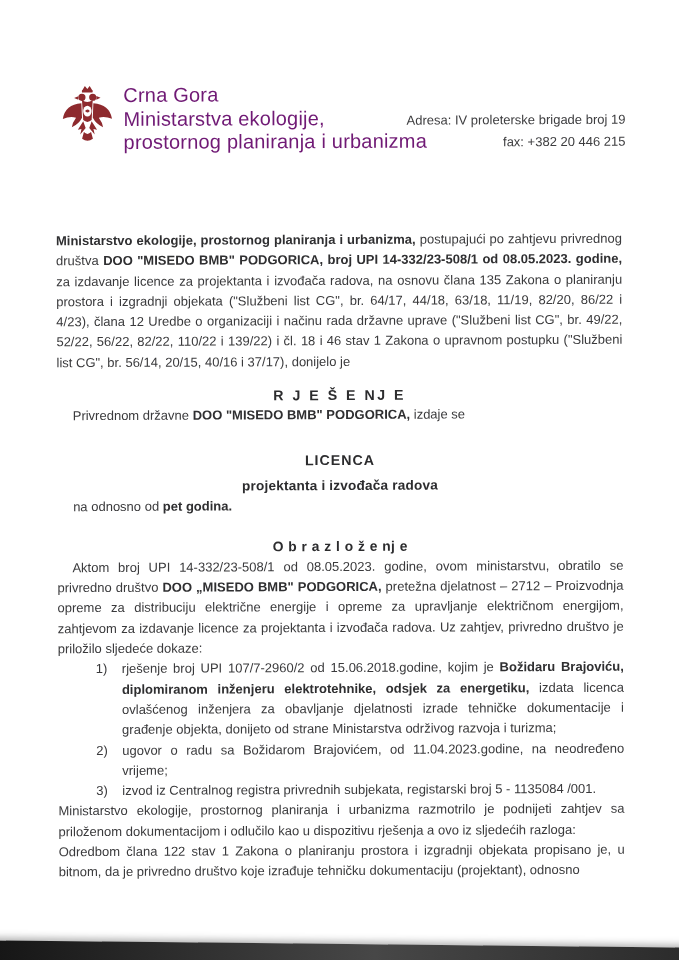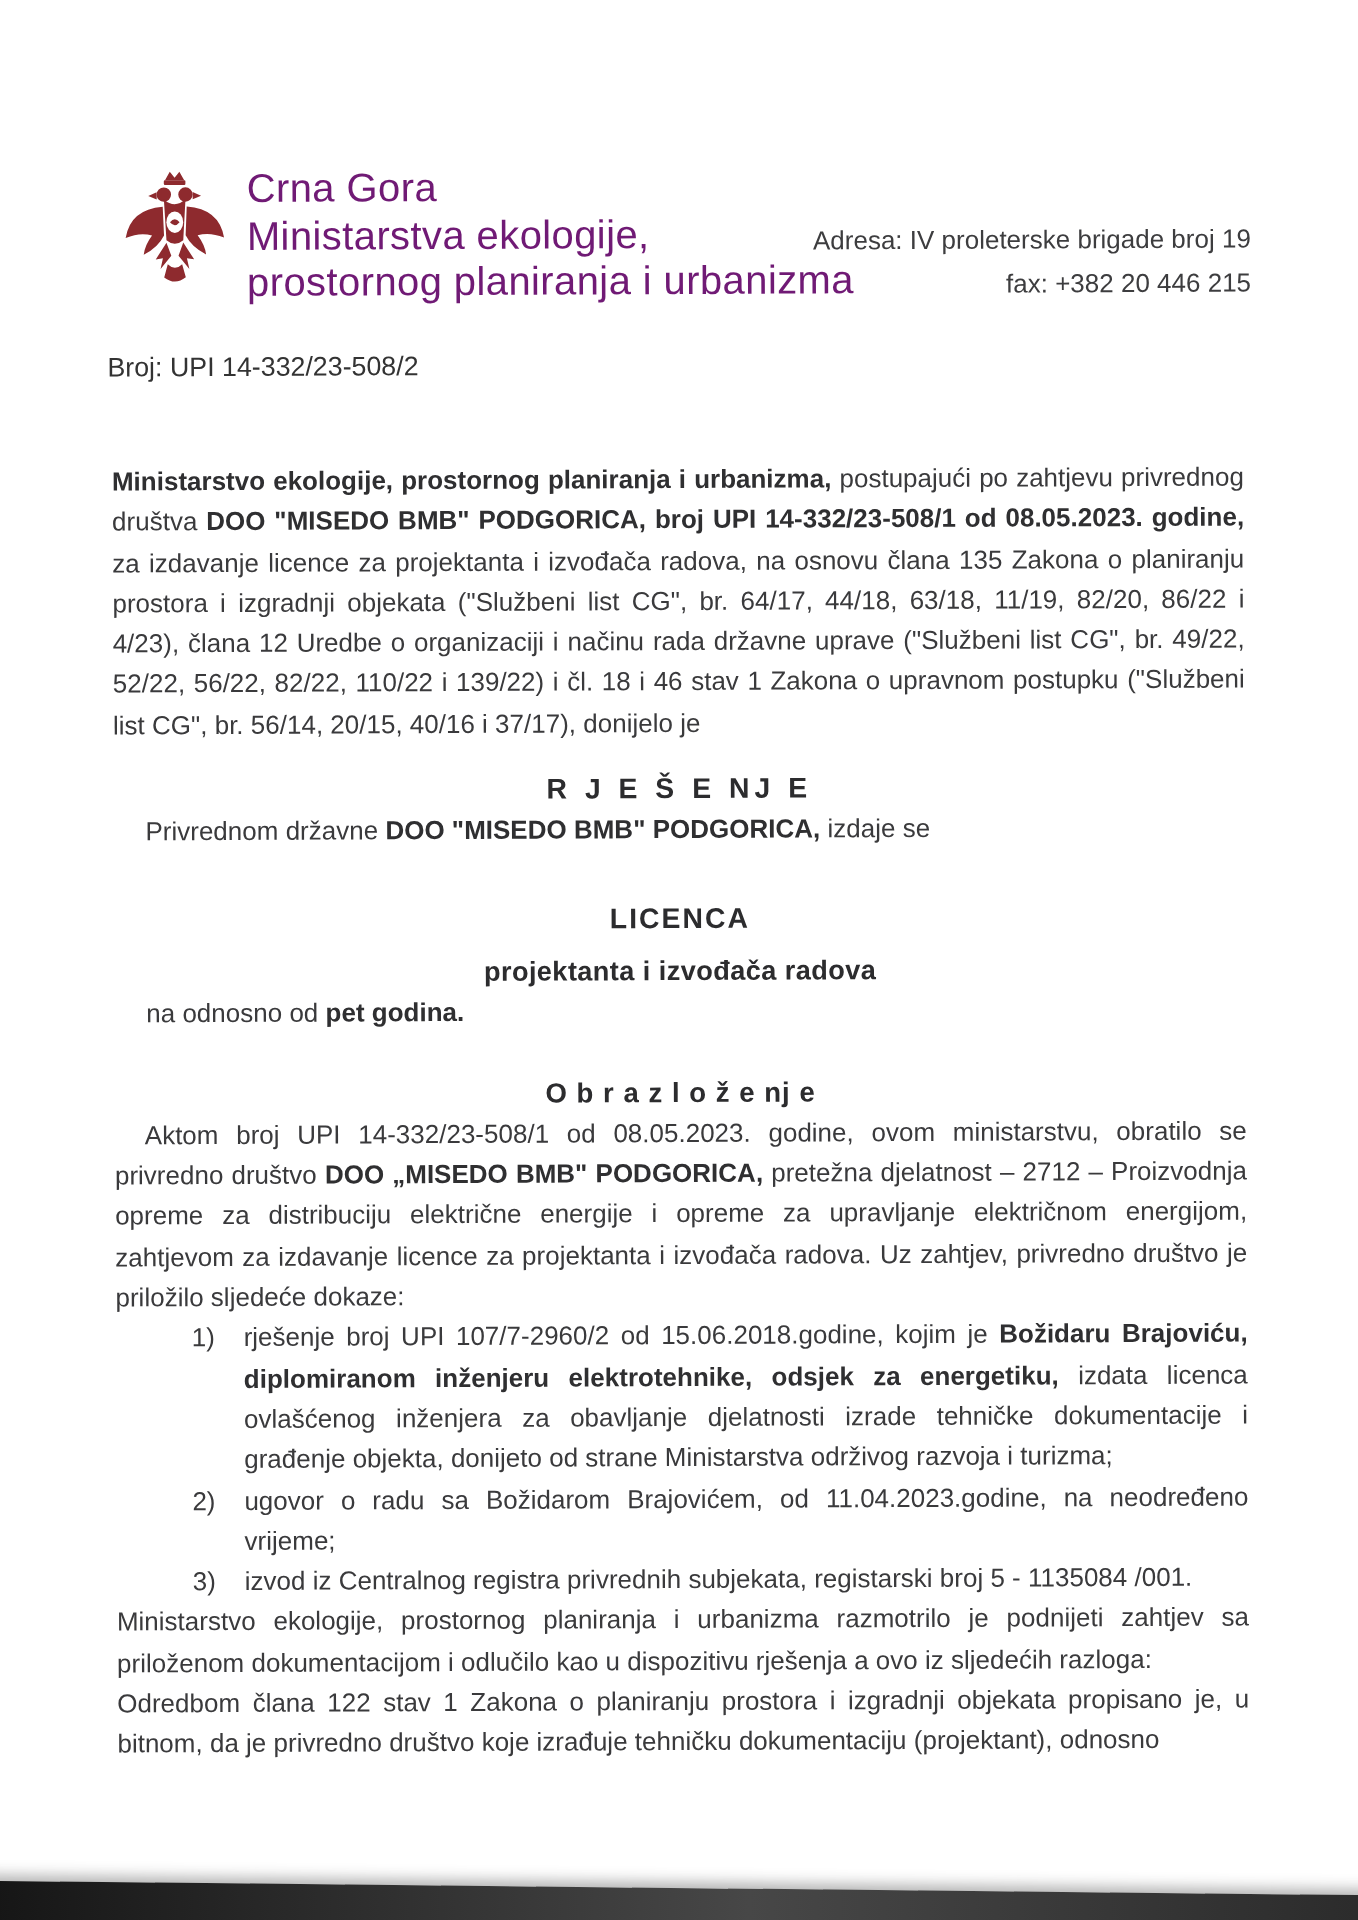--- a/index.html
+++ b/index.html
@@ -80,21 +80,20 @@
     <div>Ministarstva ekologije,</div>
     <div>prostornog planiranja i urbanizma</div>
   </div>
 
   <div class="contact">
     <div>Adresa: IV proleterske brigade broj 19</div>
     <div>fax: +382 20 446 215</div>
   </div>
 
   <div class="ref">
-    <div>Broj: UPI 14-332/23-508/2</div>
   </div>
 
   <main class="doc-body">
     <p><span class="b">Ministarstvo ekologije, prostornog planiranja i urbanizma,</span><span> postupajući po zahtjevu privrednog društva </span><span class="b">DOO "MISEDO BMB" PODGORICA, broj UPI 14-332/23-508/1 od 08.05.2023. godine,</span><span> za izdavanje licence za projektanta i izvođača radova, na osnovu člana 135 Zakona o planiranju prostora i izgradnji objekata ("Službeni list CG", br. 64/17, 44/18, 63/18, 11/19, 82/20, 86/22 i 4/23), člana 12 Uredbe o organizaciji i načinu rada državne uprave ("Službeni list CG", br. 49/22, 52/22, 56/22, 82/22, 110/22 i 139/22) i čl. 18 i 46 stav 1 Zakona o upravnom postupku ("Službeni list CG", br. 56/14, 20/15, 40/16 i 37/17), donijelo je</span></p>
 
     <h2 class="h-center h-rjesenje">R J E Š E NJ E</h2>
 
     <p class="p-issued"><span>Privrednom državne </span><span class="b">DOO "MISEDO BMB" PODGORICA,</span><span> izdaje se</span></p>
 
     <h3 class="h-center h-licenca">LICENCA</h3>

